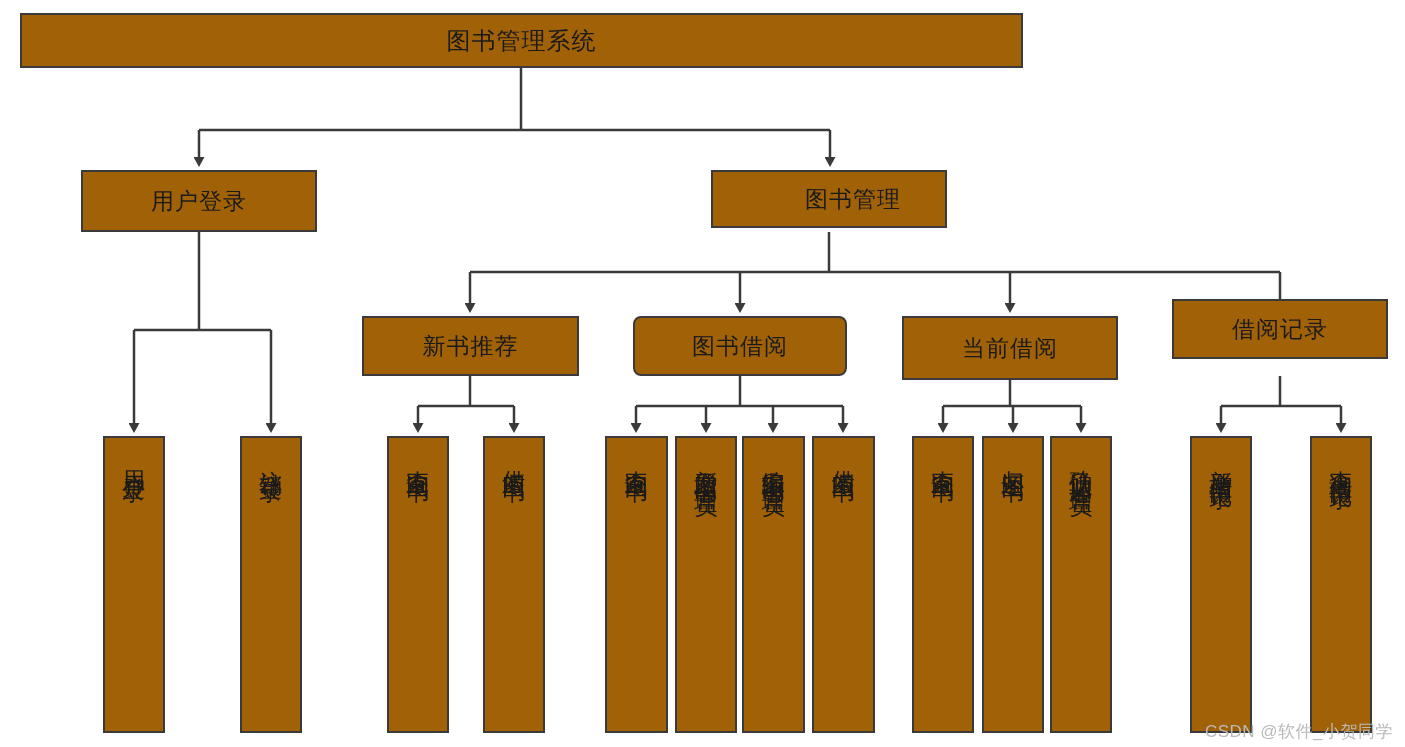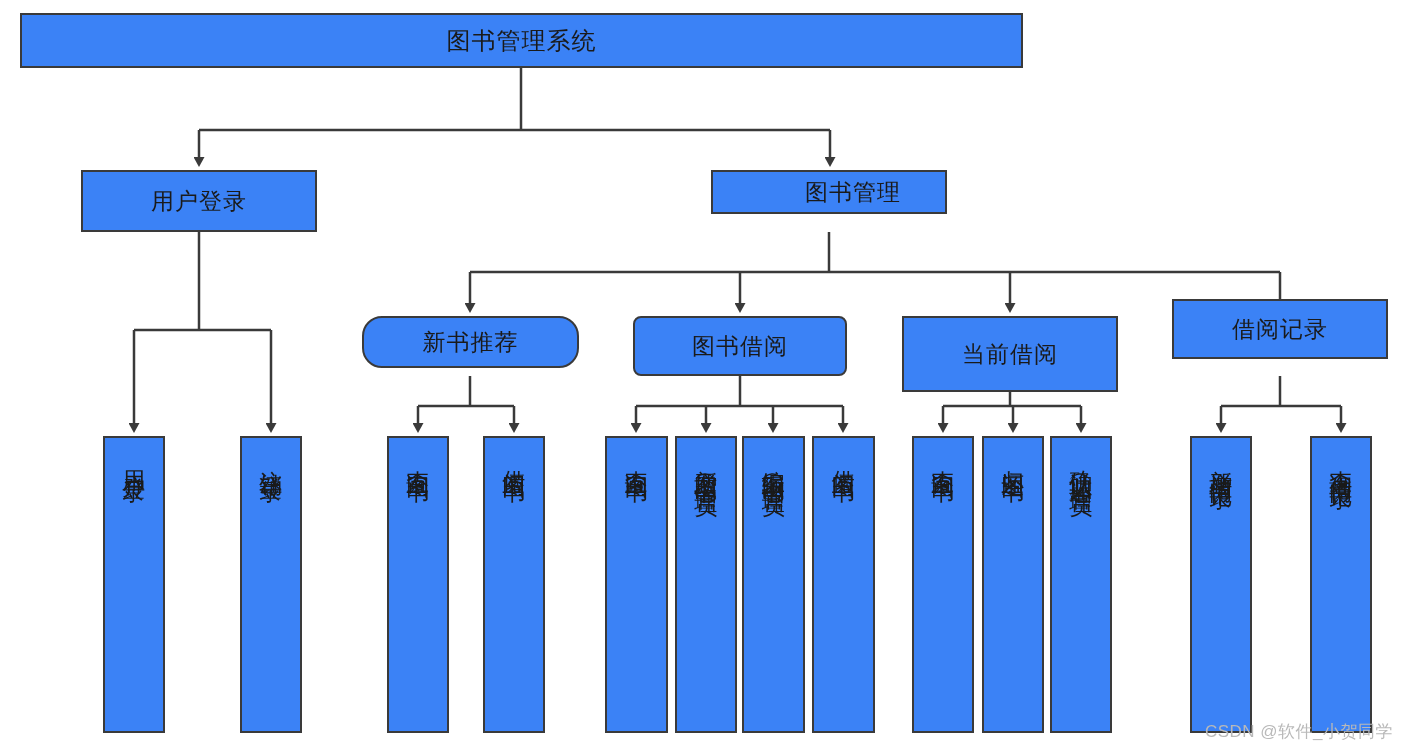--- a/index.html
+++ b/index.html
@@ -21,21 +21,21 @@
     position: absolute;
     left: 0;
     top: 0;
     width: 1405px;
     height: 747px;
     pointer-events: none;
   }
   .node {
     position: absolute;
     box-sizing: border-box;
-    background: #3b82f6;
+    background: #a16207;
     border: 2.5px solid #3a3a3a;
     display: flex;
     align-items: center;
     justify-content: center;
     color: #1a1a1a;
   }
   .node.horiz {
     font-size: 23px;
     letter-spacing: 1px;
   }
@@ -117,25 +117,25 @@
       <path d="M1280,376 L1280,406"></path>
       <path d="M1221,406 L1341,406"></path>
       <path d="M1221,406 L1221,424" marker-end="url(#arrow)"></path>
       <path d="M1341,406 L1341,424" marker-end="url(#arrow)"></path>
     </g>
   </svg>
 
   <div class="node horiz root" style="left:20px; top:13px; width:1003px; height:55px;">图书管理系统</div>
 
   <div class="node horiz" style="left:81px; top:170px; width:236px; height:62px;">用户登录</div>
-  <div class="node horiz" style="left:711px; top:170px; width:236px; height:44px;padding-left:48px;">图书管理</div>
+  <div class="node horiz" style="left:711px; top:170px; width:236px; height:58px;padding-left:48px;">图书管理</div>
 
-  <div class="node horiz" style="left:362px; top:316px; width:217px; height:52px;border-radius:20px;">新书推荐</div>
+  <div class="node horiz" style="left:362px; top:316px; width:217px; height:60px;">新书推荐</div>
   <div class="node horiz" style="left:633px; top:316px; width:214px; height:60px;border-radius:8px;">图书借阅</div>
-  <div class="node horiz" style="left:902px; top:316px; width:216px; height:76px;">当前借阅</div>
+  <div class="node horiz" style="left:902px; top:316px; width:216px; height:64px;">当前借阅</div>
   <div class="node horiz" style="left:1172px; top:299px; width:216px; height:60px;">借阅记录</div>
 
   <div class="node vert" style="left:103px; top:436px; width:62px; height:297px;">
     <span class="vlabel">用户登录</span>
   </div>
   <div class="node vert" style="left:240px; top:436px; width:62px; height:297px;">
     <span class="vlabel">注销登录</span>
   </div>
   <div class="node vert" style="left:387px; top:436px; width:62px; height:297px;">
     <span class="vlabel">查询图书</span>

